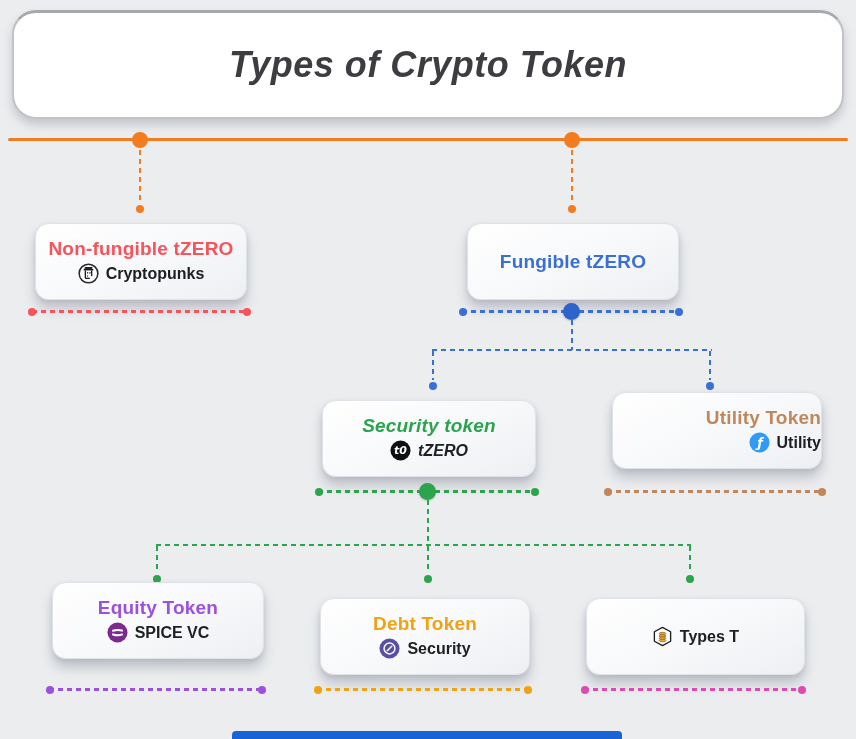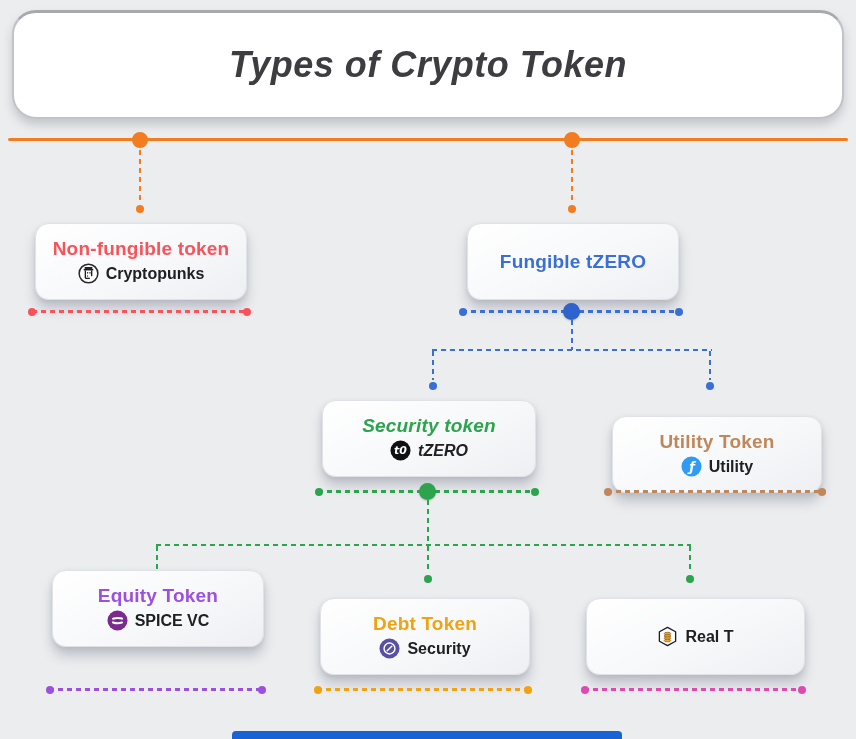--- a/index.html
+++ b/index.html
@@ -67,21 +67,21 @@
 
   <div class="hline" style="left:8px;top:138px;width:840px;"></div>
   <div class="dot dot-lg" style="--c:#f47c20;left:132px;top:132px;"></div>
   <div class="dot dot-lg" style="--c:#f47c20;left:564px;top:132px;"></div>
   <div class="dash-v" style="--c:#f47c20;left:139px;top:150px;height:52px;"></div>
   <div class="dash-v" style="--c:#f47c20;left:571px;top:150px;height:52px;"></div>
   <div class="dot dot-sm" style="--c:#f47c20;left:136px;top:205px;"></div>
   <div class="dot dot-sm" style="--c:#f47c20;left:568px;top:205px;"></div>
 
   <div class="node" style="left:35px;top:223px;width:210px;">
-    <div class="node-title c-red">Non-fungible token</div>
+    <div class="node-title c-red">Non-fungible tZERO</div>
     <div class="node-example">
       <svg width="21" height="21" viewBox="0 0 22 22">
         <circle cx="11" cy="11" r="9.8" fill="#ffffff" stroke="#2a2a2e" stroke-width="1.6"></circle>
         <g fill="#1c1c1e">
           <rect x="7" y="4.2" width="8" height="2"></rect>
           <rect x="6" y="6.2" width="10" height="1.6"></rect>
           <rect x="7" y="7.8" width="1.4" height="8"></rect>
           <rect x="13.6" y="7.8" width="1.4" height="6"></rect>
           <rect x="9.4" y="9.6" width="1.3" height="1.4"></rect>
           <rect x="11.9" y="9.6" width="1.3" height="1.4"></rect>
@@ -119,21 +119,21 @@
         <text x="11" y="15" text-anchor="middle" font-size="11.5" font-weight="bold" fill="#ffffff" font-family="'DejaVu Sans',sans-serif">t0</text>
       </svg>
       <span>tZERO</span>
     </div>
   </div>
   <div class="dash-h" style="--c:#2ca44e;left:318px;top:490px;width:220px;"></div>
   <div class="dot dot-sm" style="--c:#2ca44e;left:315px;top:488px;"></div>
   <div class="dot dot-sm" style="--c:#2ca44e;left:531px;top:488px;"></div>
   <div class="dot dot-xl" style="--c:#2ca44e;left:419px;top:483px;"></div>
 
-  <div class="node" style="left:612px;top:416px;width:208px;">
+  <div class="node" style="left:612px;top:392px;width:208px;align-items:flex-end;">
     <div class="node-title c-tan">Utility Token</div>
     <div class="node-example">
       <svg width="21" height="21" viewBox="0 0 22 22">
         <circle cx="11" cy="11" r="10.5" fill="#2f9bf4"></circle>
         <text x="11.5" y="15.5" text-anchor="middle" font-size="13.5" font-weight="bold" font-style="italic" fill="#ffffff" font-family="'DejaVu Sans',sans-serif">ƒ</text>
       </svg>
       <span>Utility</span>
     </div>
   </div>
   <div class="dash-h" style="--c:#c0885a;left:607px;top:490px;width:219px;"></div>
@@ -142,21 +142,21 @@
 
   <div class="dash-v" style="--c:#2ca44e;left:427px;top:500px;height:45px;"></div>
   <div class="dash-h" style="--c:#2ca44e;left:156px;top:544px;width:535px;height:2px;"></div>
   <div class="dash-v" style="--c:#2ca44e;left:156px;top:546px;height:27px;"></div>
   <div class="dash-v" style="--c:#2ca44e;left:427px;top:546px;height:27px;"></div>
   <div class="dash-v" style="--c:#2ca44e;left:689px;top:546px;height:27px;"></div>
   <div class="dot dot-sm" style="--c:#2ca44e;left:153px;top:575px;"></div>
   <div class="dot dot-sm" style="--c:#2ca44e;left:424px;top:575px;"></div>
   <div class="dot dot-sm" style="--c:#2ca44e;left:686px;top:575px;"></div>
 
-  <div class="node" style="left:52px;top:570px;width:210px;align-items:center;">
+  <div class="node" style="left:52px;top:582px;width:210px;align-items:center;">
     <div class="node-title c-purple">Equity Token</div>
     <div class="node-example">
       <svg width="21" height="21" viewBox="0 0 22 22">
         <circle cx="11" cy="11" r="10.5" fill="#7b2b8f"></circle>
         <path d="M6.3 9.2 Q11 7.6 15.7 9.0" stroke="#ffffff" stroke-width="2.2" fill="none" stroke-linecap="round"></path>
         <path d="M6.3 13.0 Q11 14.6 15.7 13.2" stroke="#ffffff" stroke-width="2.2" fill="none" stroke-linecap="round"></path>
       </svg>
       <span>SPICE VC</span>
     </div>
   </div>
@@ -183,21 +183,21 @@
     <div class="node-example">
       <svg width="21" height="21" viewBox="0 0 22 22">
         <polygon points="11,1.5 19.5,6 19.5,16 11,20.5 2.5,16 2.5,6" fill="#ffffff" stroke="#1e1e22" stroke-width="1.4" stroke-linejoin="round"></polygon>
         <g fill="#e9a83b" stroke="#8a5a14" stroke-width="0.7">
           <ellipse cx="11" cy="8" rx="3.5" ry="1.4"></ellipse>
           <ellipse cx="11" cy="10.4" rx="3.5" ry="1.4"></ellipse>
           <ellipse cx="11" cy="12.8" rx="3.5" ry="1.4"></ellipse>
           <ellipse cx="11" cy="15.2" rx="3.5" ry="1.4"></ellipse>
         </g>
       </svg>
-      <span>Real T</span>
+      <span>Types T</span>
     </div>
   </div>
   <div class="dash-h" style="--c:#df4ab0;left:584px;top:688px;width:221px;"></div>
   <div class="dot dot-sm" style="--c:#df4ab0;left:581px;top:686px;"></div>
   <div class="dot dot-sm" style="--c:#df4ab0;left:798px;top:686px;"></div>
 
   <div class="footer-bar"></div>
 
 </div>
 

